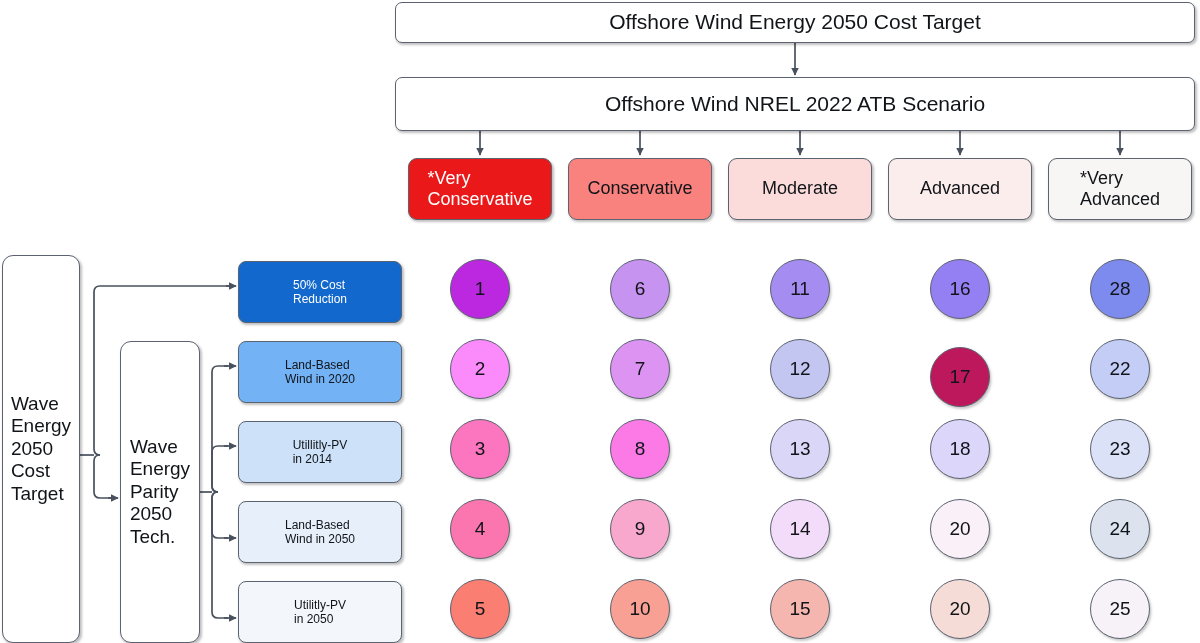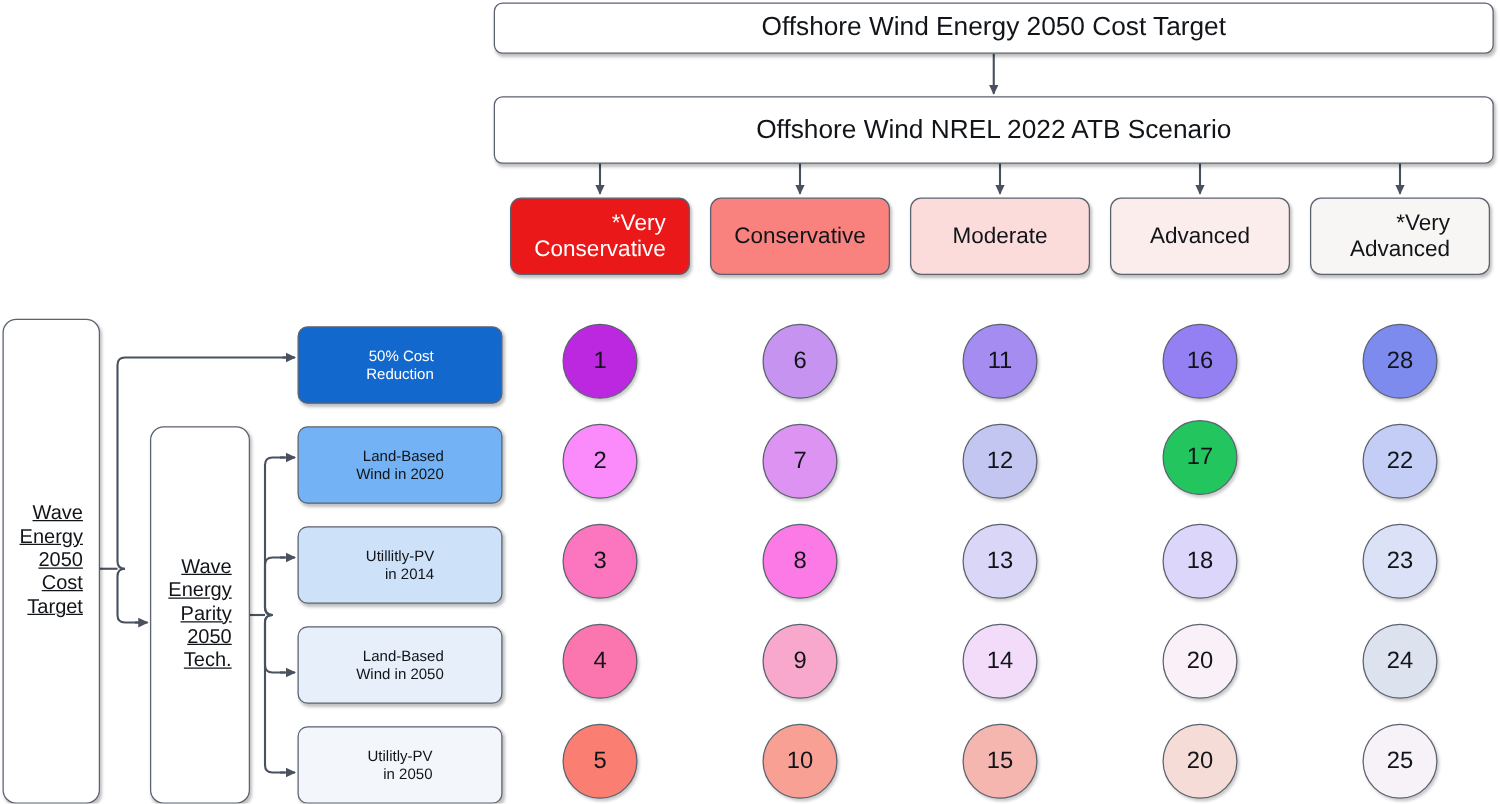--- a/index.html
+++ b/index.html
@@ -19,32 +19,32 @@
   
   .node{
     position:absolute;
     box-sizing:border-box;
     border:1.6px solid #5b6270;
     border-radius:7px;
     background:#ffffff;
     display:flex;
     align-items:center;
     justify-content:center;
-    text-align:right;
+    text-align:left;
     color:#111418;
     line-height:1.18;
     box-shadow:1.5px 2px 2.5px rgba(0,0,0,.25);
     white-space:pre-line;
   }
   .node.tall{border-radius:11px;}
 
   .hdr{font-size:21px;}
   .scn{font-size:18px;border-radius:9px;}
   .scn.white-txt{color:#ffffff;}
-  .side{font-size:16px;text-decoration:underline;}
+  .side{font-size:19px;}
   .row-lbl{font-size:12px;border-radius:8px;}
   .row-lbl.white-txt{color:#ffffff;}
 
   
   .chip{
     position:absolute;
     box-sizing:border-box;
     width:60px;height:60px;
     border-radius:50%;
     border:1.4px solid #5b6270;
@@ -145,21 +145,21 @@
 
   <div class="chip" style="left: 450px; top: 259px; background: rgb(188, 39, 224);">1</div>
   <div class="chip" style="left: 610px; top: 259px; background: rgb(199, 147, 240);">6</div>
   <div class="chip" style="left: 770px; top: 259px; background: rgb(165, 140, 240);">11</div>
   <div class="chip" style="left: 930px; top: 259px; background: rgb(148, 128, 242);">16</div>
   <div class="chip" style="left: 1090px; top: 259px; background: rgb(126, 139, 238);">28</div>
 
   <div class="chip" style="left: 450px; top: 339px; background: rgb(251, 139, 251);">2</div>
   <div class="chip" style="left: 610px; top: 339px; background: rgb(220, 147, 242);">7</div>
   <div class="chip" style="left: 770px; top: 339px; background: rgb(195, 198, 241);">12</div>
-  <div class="chip" style="left: 930px; top: 336px; background: #22c55e; text-align: center;">17</div>
+  <div class="chip" style="left: 930px; top: 347px; background: #be185d; text-align: center;">17</div>
   <div class="chip" style="left: 1090px; top: 339px; background: rgb(195, 205, 246);">22</div>
 
   <div class="chip" style="left: 450px; top: 419px; background: rgb(251, 118, 190);">3</div>
   <div class="chip" style="left: 610px; top: 419px; background: rgb(251, 122, 230);">8</div>
   <div class="chip" style="left: 770px; top: 419px; background: rgb(218, 214, 247);">13</div>
   <div class="chip" style="left: 930px; top: 419px; background: rgb(220, 214, 250);">18</div>
   <div class="chip" style="left: 1090px; top: 419px; background: rgb(219, 226, 248);">23</div>
 
   <div class="chip" style="left: 450px; top: 499px; background: rgb(251, 118, 175);">4</div>
   <div class="chip" style="left: 610px; top: 499px; background: rgb(249, 168, 205);">9</div>

